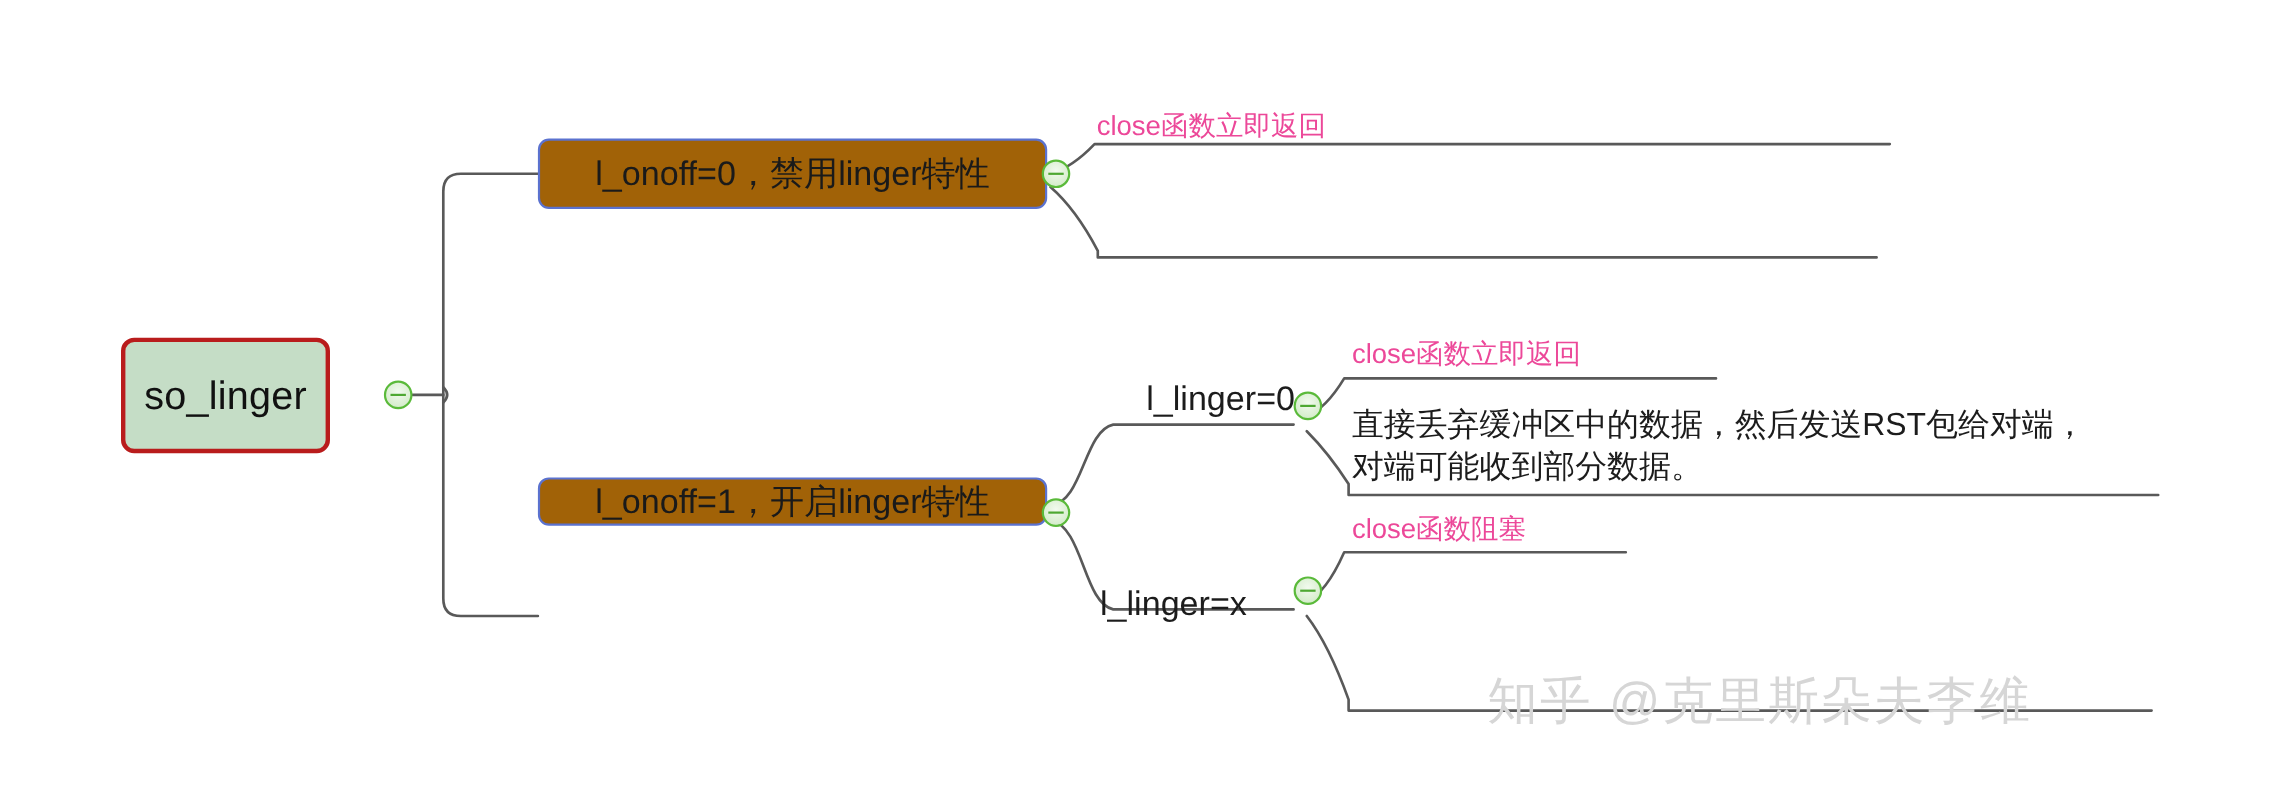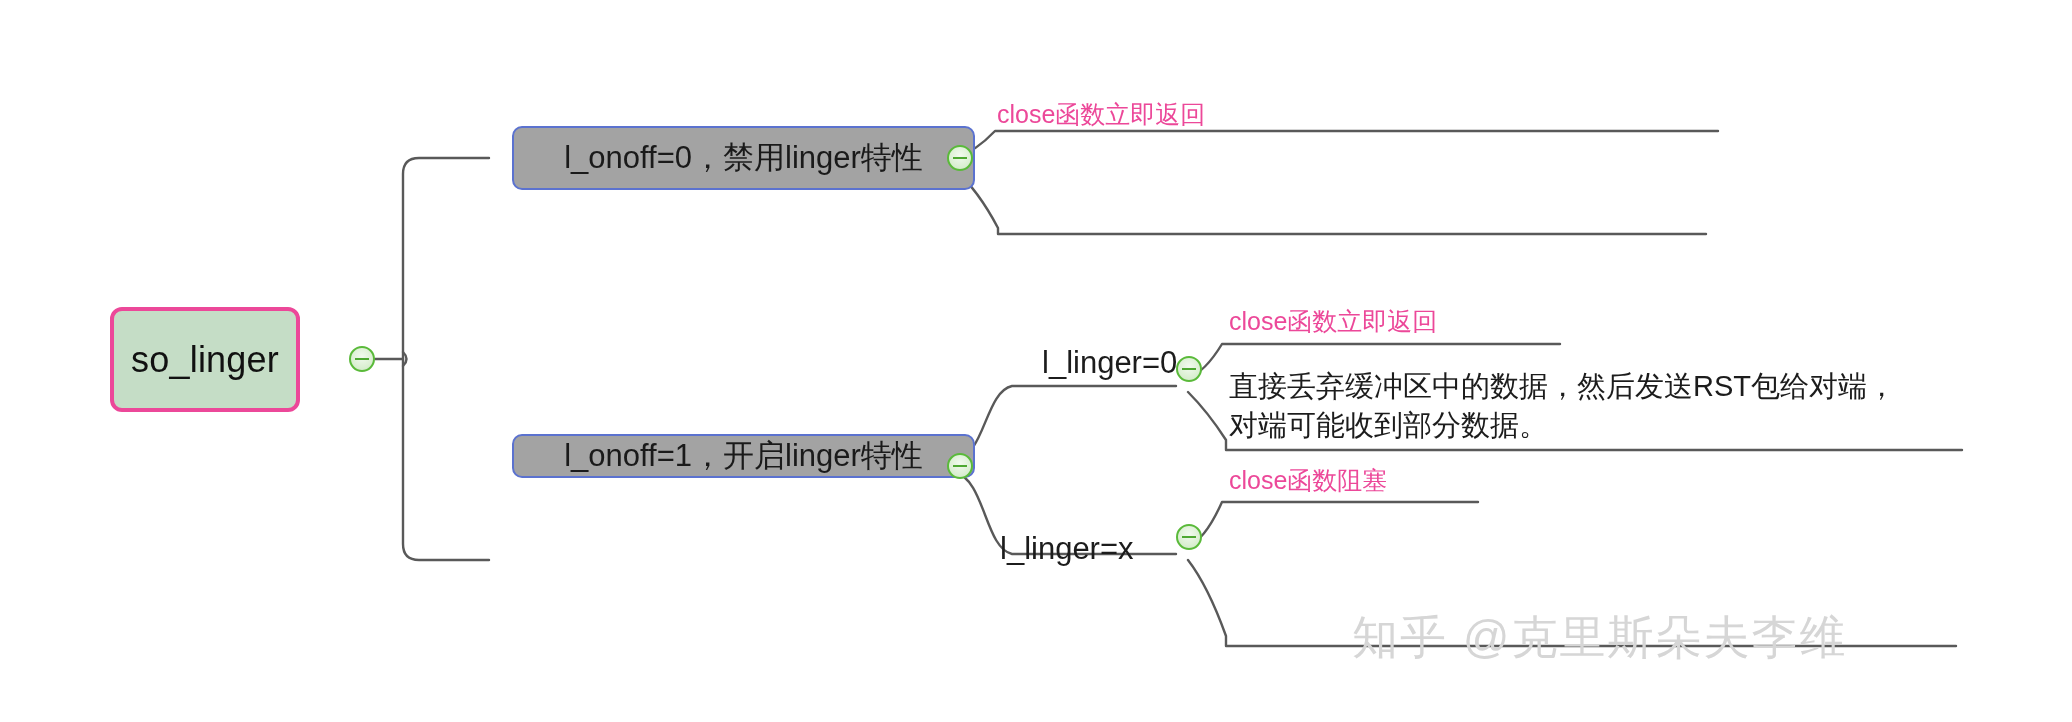--- a/index.html
+++ b/index.html
@@ -36,35 +36,34 @@
     display: flex;
     align-items: center;
     justify-content: center;
     white-space: nowrap;
   }
   .root-node {
     left: 110px;
     top: 307px;
     width: 190px;
     height: 105px;
-    border: 4px solid #ec4899;
+    border: 4px solid #b91c1c;
     border-radius: 12px;
     background: #c5ddc6;
     font-size: 36px;
     color: #111111;
     letter-spacing: .2px;
   }
   .branch-node {
     border: 2px solid #5b72cf;
     border-radius: 10px;
-    background: #a3a3a3;
+    background: #a16207;
     font-size: 31px;
     color: #1a1a1a;
     padding: 0 18px;
-    margin-left: 23px;
   }
   .branch-node.b1 {
     left: 489px;
     top: 126px;
     width: 463px;
     height: 64px;
   }
   .branch-node.b2 {
     left: 489px;
     top: 434px;

